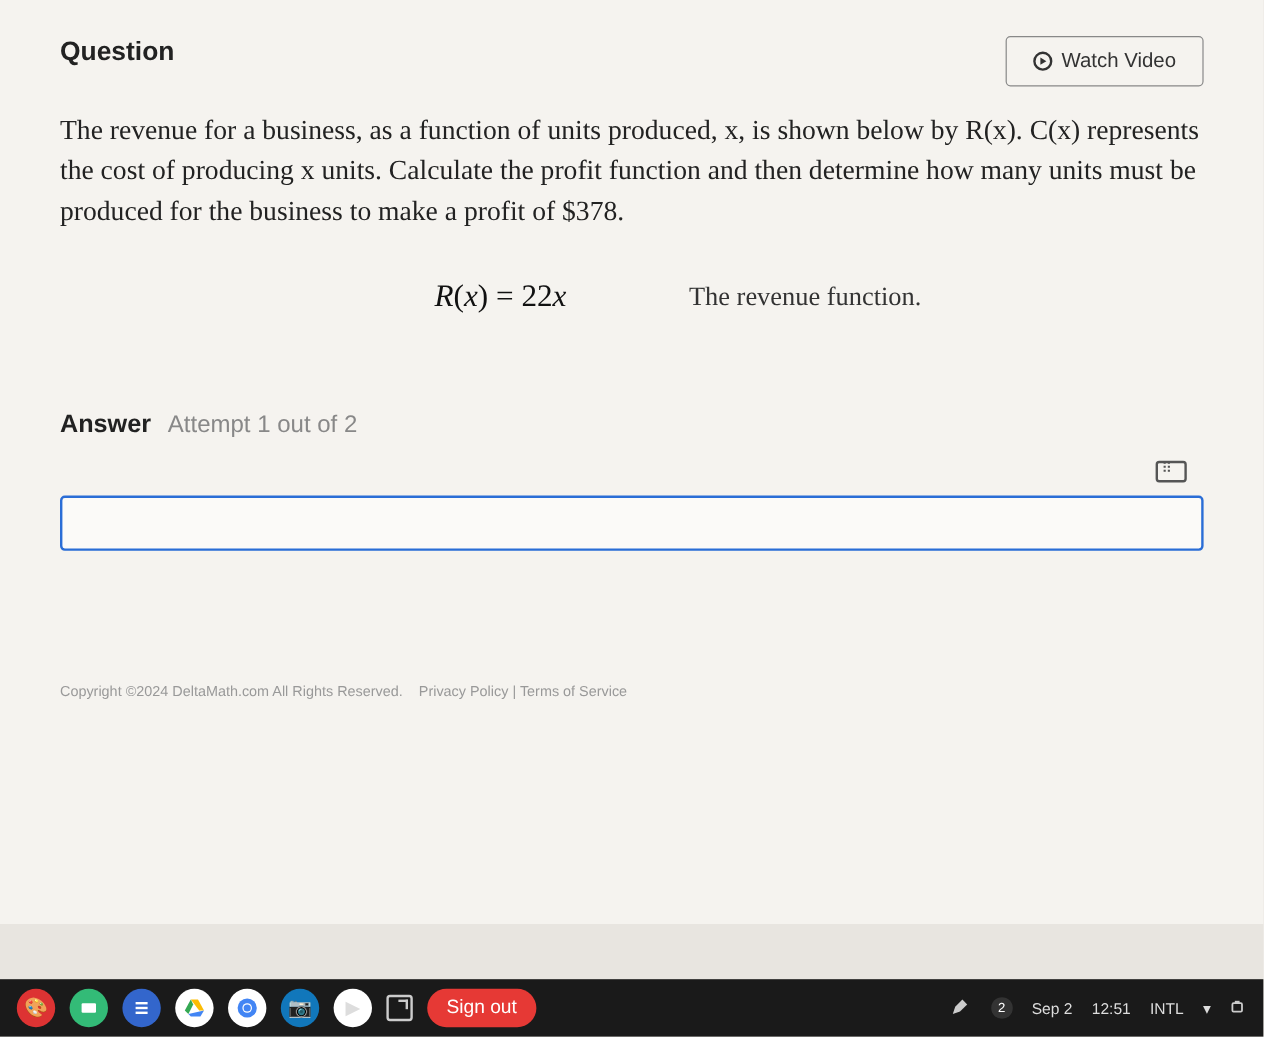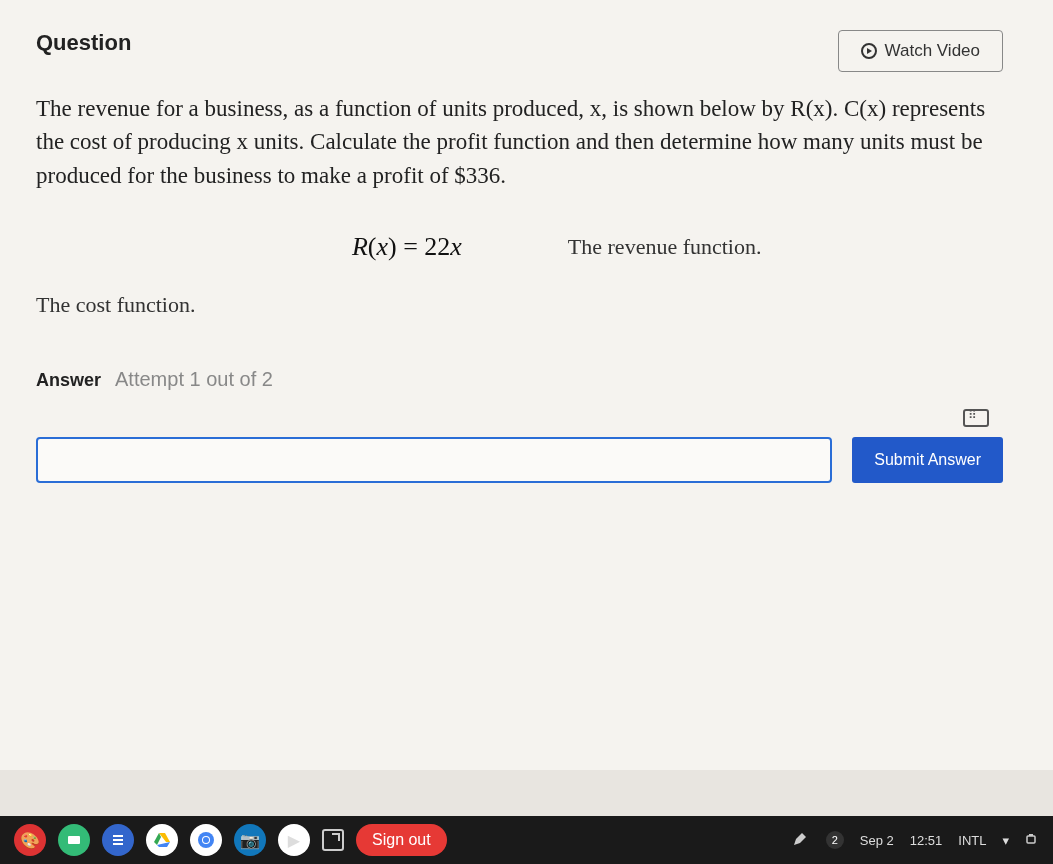--- a/index.html
+++ b/index.html
@@ -6,21 +6,21 @@
 body {
   font-family: Georgia, 'Times New Roman', serif;
   background: #e8e5e0;
   width: 1053px;
   height: 864px;
   position: relative;
   overflow: hidden;
 }
 .content-area {
   background: #f5f3ef;
-  padding: 30px 50px 20px 36px;
+  padding: 30px 50px 20px 50px;
   min-height: 770px;
 }
 .header-row {
   display: flex;
   justify-content: space-between;
   align-items: flex-start;
   margin-bottom: 20px;
 }
 .question-label {
   font-size: 22px;
@@ -93,21 +93,21 @@
 .answer-section {
   margin-top: 20px;
 }
 .answer-label-row {
   display: flex;
   align-items: baseline;
   gap: 14px;
   margin-bottom: 18px;
 }
 .answer-label {
-  font-size: 18px;
+  font-size: 21px;
   font-weight: bold;
   color: #222;
   font-family: Arial, sans-serif;
 }
 .attempt-text {
   font-size: 20px;
   color: #888;
   font-family: Arial, sans-serif;
 }
 .keyboard-icon-wrap {
@@ -234,48 +234,51 @@
   <div class="header-row">
     <div class="question-label">Question</div>
     <div class="header-buttons">
       <button class="hdr-btn">
         <span class="play-icon"></span>
         <span>Watch Video</span>
       </button>
     </div>
   </div>
 
-  <div class="problem-text">The revenue for a business, as a function of units produced, x, is shown below by R(x). C(x) represents the cost of producing x units. Calculate the profit function and then determine how many units must be produced for the business to make a profit of $336.</div>
+  <div class="problem-text">The revenue for a business, as a function of units produced, x, is shown below by R(x). C(x) represents the cost of producing x units. Calculate the profit function and then determine how many units must be produced for the business to make a profit of $378.</div>
 
   <div class="equations">
     <div class="eq-row">
       <div class="eq-formula">
         <span>R</span><span class="paren">(</span><span>x</span><span class="paren">) = 22</span><span>x</span>
       </div>
       <div class="eq-desc">The revenue function.</div>
     </div>
     <div class="eq-row">
-      <div class="eq-desc">The cost function.</div>
     </div>
   </div>
 
   <div class="answer-section">
     <div class="answer-label-row">
       <span class="answer-label">Answer</span>
       <span class="attempt-text">Attempt 1 out of 2</span>
     </div>
     <div class="keyboard-icon-wrap">
       <span class="keyboard-icon"></span>
     </div>
     <div class="answer-input-row">
       <input type="text" class="answer-input" value="" style="">
-      <button class="submit-btn">Submit Answer</button>
-    </div>
-  </div>
-
+    </div>
+  </div>
+
+  <div class="footer">
+    <span>Copyright ©2024 DeltaMath.com All Rights Reserved.</span>
+    &nbsp;&nbsp;
+    <a>Privacy Policy | Terms of Service</a>
+  </div>
 
 </div>
 
 <div class="taskbar">
   <div class="tb-left">
     <div class="tb-icon" style="background:#d33;">🎨</div>
     <div class="tb-icon" style="background:#3b7;">
       <svg width="16" height="16" viewBox="0 0 16 16">
           <rect x="2" y="4" width="12" height="8" fill="#fff" rx="1"></rect>
         </svg>

